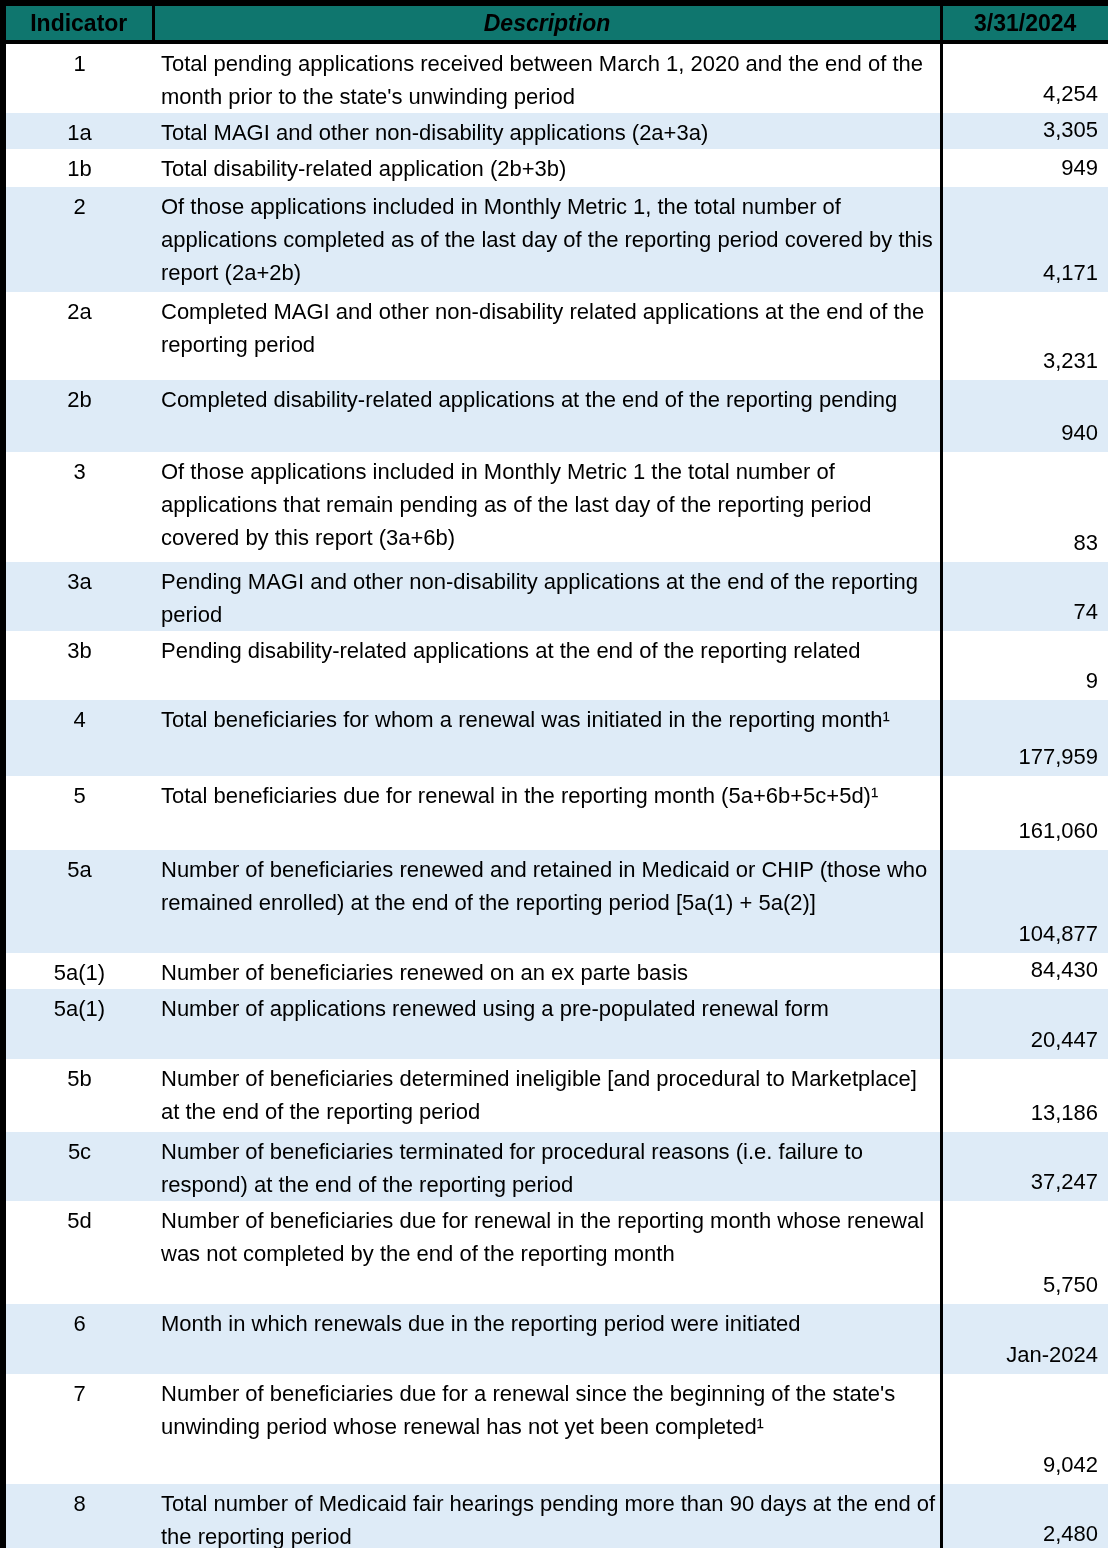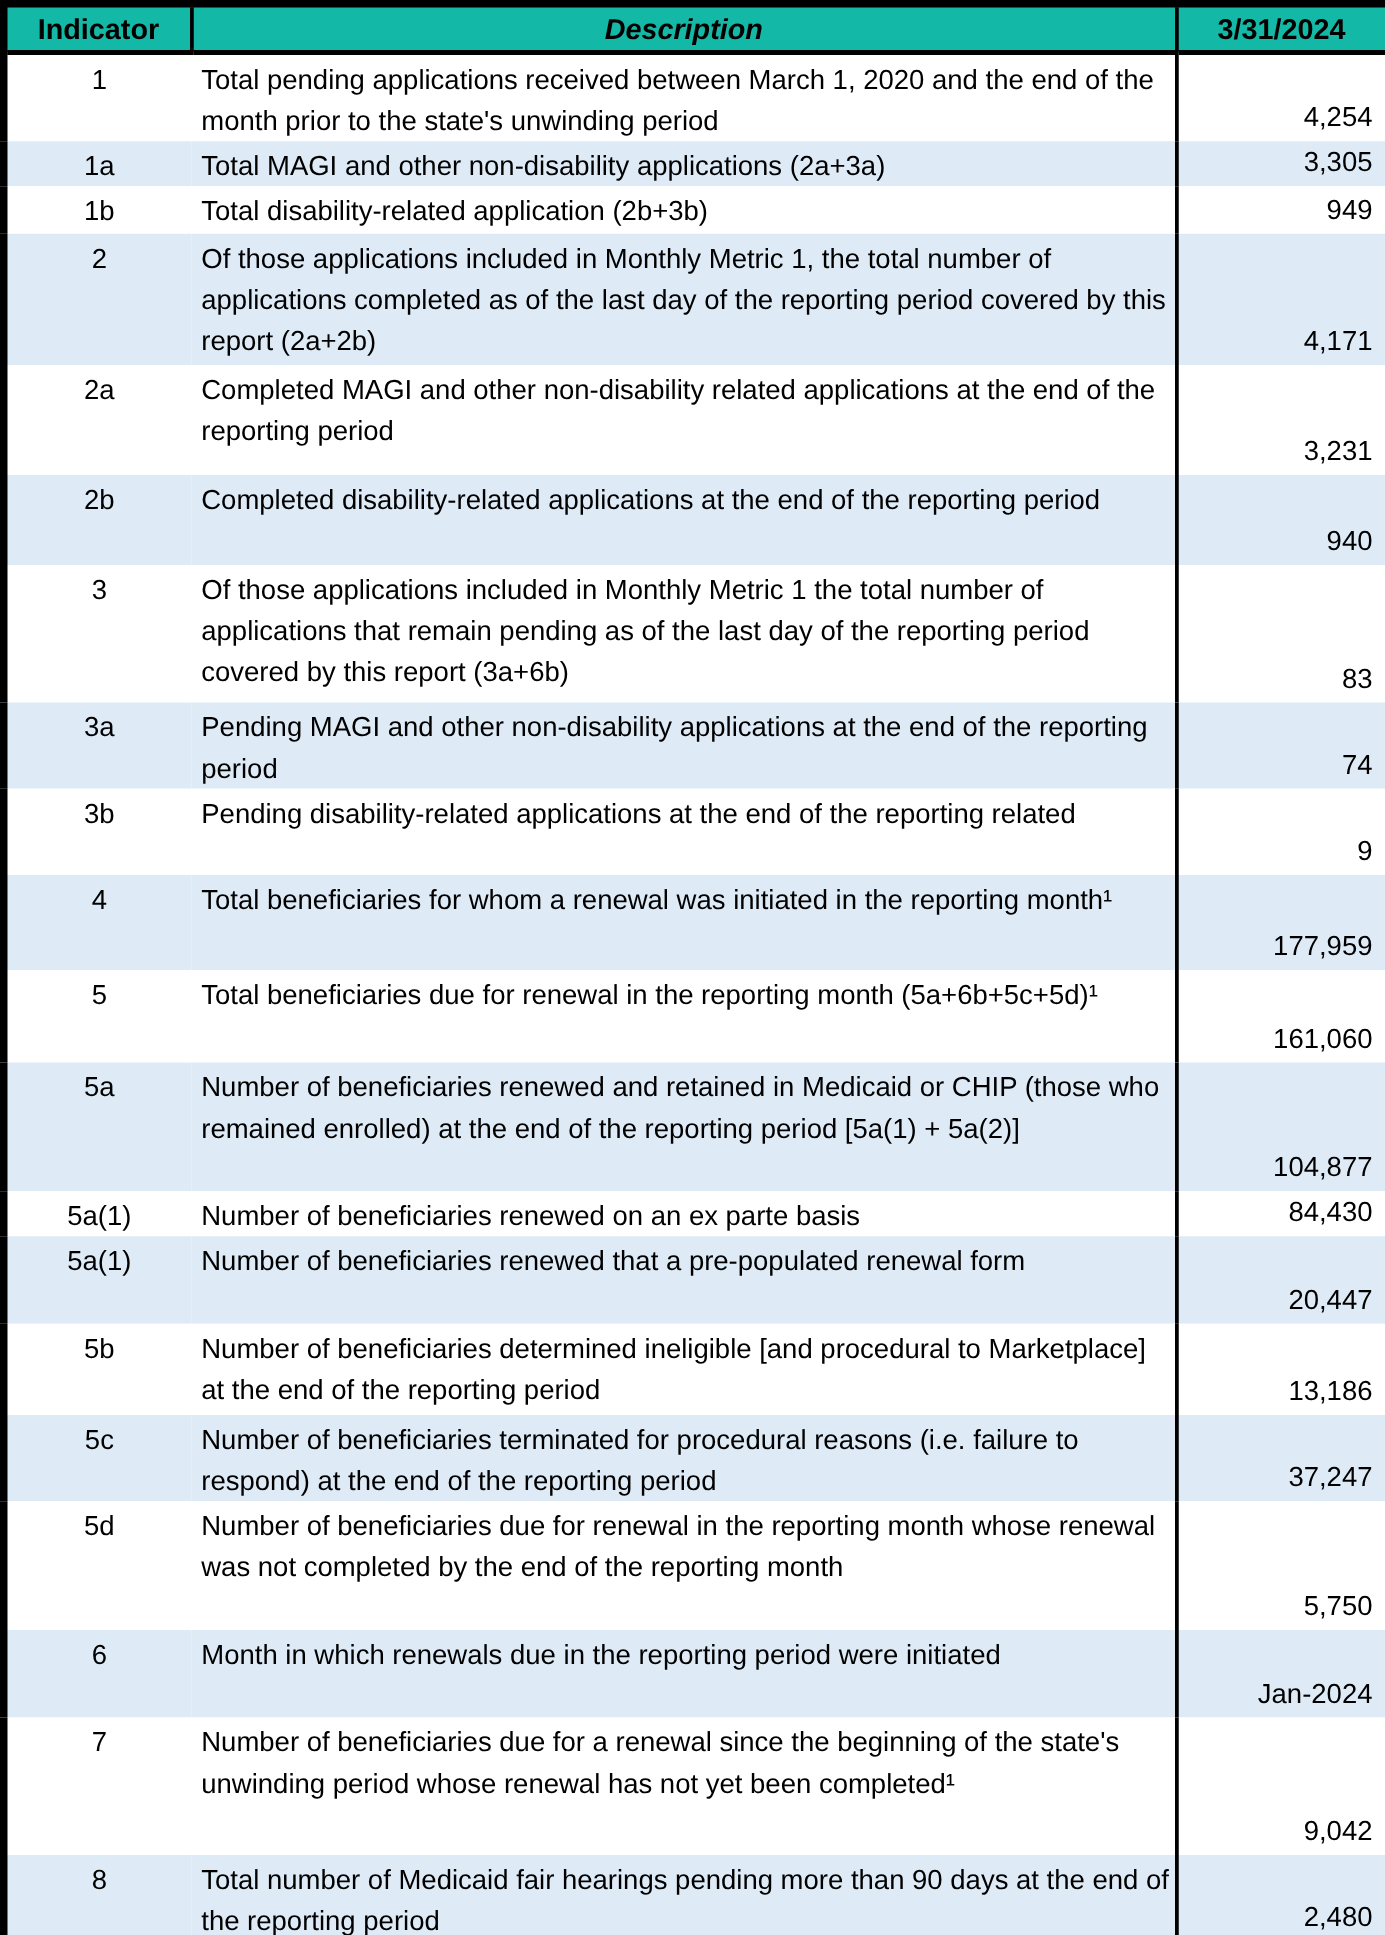--- a/index.html
+++ b/index.html
@@ -18,21 +18,21 @@
     width: 1108px;
     border: 6px solid #000000;
     font-family: "Liberation Sans", sans-serif;
     color: #000000;
   }
   col.c-ind  { width: 150px; }
   col.c-desc { width: 788px; }
   col.c-val  { width: 170px; }
 
   thead th {
-    background: #14b8a6;
+    background: #0f766e;
     height: 34px;
     font-size: 23px;
     font-weight: bold;
     text-align: center;
     vertical-align: middle;
     border-bottom: 4px solid #000000;
     padding: 0;
   }
   thead th.h-desc { border-left: 3px solid #000000; font-style: italic; }
   thead th.h-val  { border-left: 3px solid #000000; }
@@ -98,21 +98,21 @@
     <td class="cell-desc">Of those applications included in Monthly Metric 1, the total number of applications completed as of the last day of the reporting period covered by this report (2a+2b)</td>
     <td class="cell-val">4,171</td>
   </tr>
       <tr style="height: 88px;">
     <td class="cell-ind">2a</td>
     <td class="cell-desc">Completed MAGI and other non-disability related applications at the end of the reporting period</td>
     <td class="cell-val">3,231</td>
   </tr>
       <tr style="height: 72px;">
     <td class="cell-ind">2b</td>
-    <td class="cell-desc">Completed disability-related applications at the end of the reporting period</td>
+    <td class="cell-desc">Completed disability-related applications at the end of the reporting pending</td>
     <td class="cell-val">940</td>
   </tr>
       <tr style="height: 110px;">
     <td class="cell-ind">3</td>
     <td class="cell-desc">Of those applications included in Monthly Metric 1 the total number of applications that remain pending as of the last day of the reporting period covered by this report (3a+6b)</td>
     <td class="cell-val">83</td>
   </tr>
       <tr style="height: 63px;">
     <td class="cell-ind">3a</td>
     <td class="cell-desc">Pending MAGI and other non-disability applications at the end of the reporting period</td>
@@ -138,21 +138,21 @@
     <td class="cell-desc">Number of beneficiaries renewed and retained in Medicaid or CHIP (those who remained enrolled) at the end of the reporting period [5a(1) + 5a(2)]</td>
     <td class="cell-val">104,877</td>
   </tr>
       <tr style="height: 35px;">
     <td class="cell-ind">5a(1)</td>
     <td class="cell-desc">Number of beneficiaries renewed on an ex parte basis</td>
     <td class="cell-val">84,430</td>
   </tr>
       <tr style="height: 70px;">
     <td class="cell-ind">5a(1)</td>
-    <td class="cell-desc">Number of beneficiaries renewed that a pre-populated renewal form</td>
+    <td class="cell-desc">Number of applications renewed using a pre-populated renewal form</td>
     <td class="cell-val">20,447</td>
   </tr>
       <tr style="height: 73px;">
     <td class="cell-ind">5b</td>
     <td class="cell-desc">Number of beneficiaries determined ineligible [and procedural to Marketplace] at the end of the reporting period</td>
     <td class="cell-val">13,186</td>
   </tr>
       <tr style="height: 67px;">
     <td class="cell-ind">5c</td>
     <td class="cell-desc">Number of beneficiaries terminated for procedural reasons (i.e. failure to respond) at the end of the reporting period</td>

